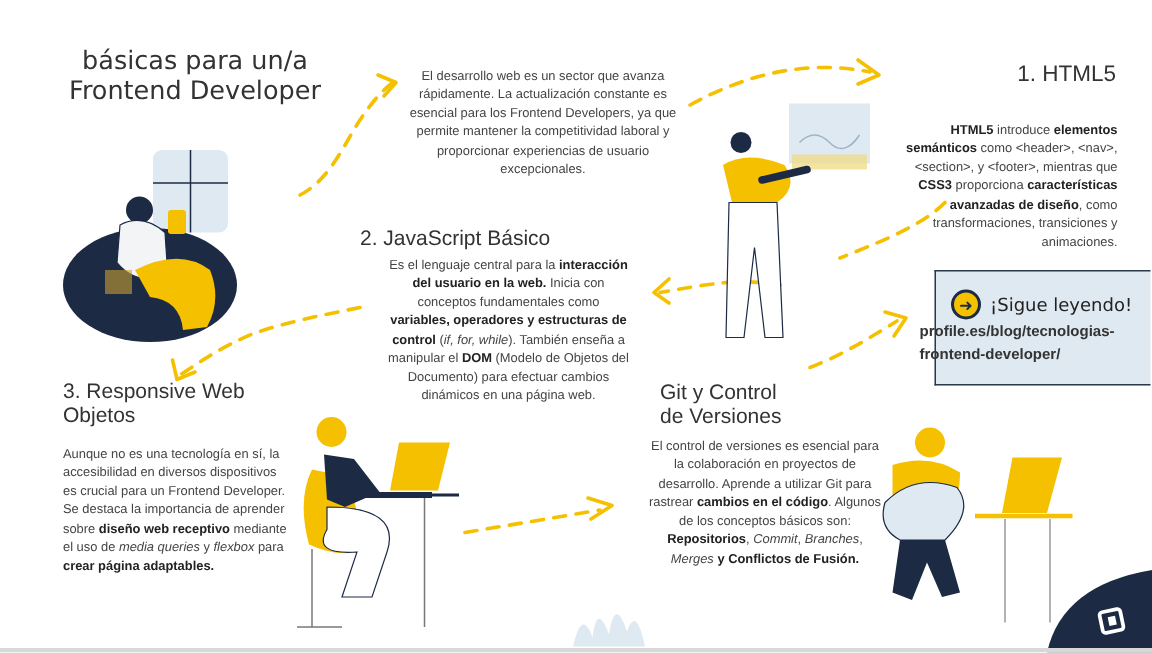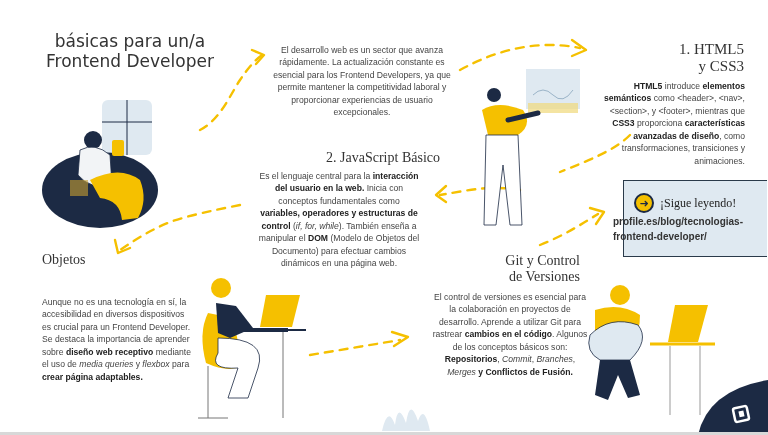--- a/index.html
+++ b/index.html
@@ -1,64 +1,64 @@
 <!DOCTYPE html>
 <html><head>
 <meta charset="utf-8">
 <style>
   html, body { margin:0; padding:0; }
   body { width:768px; height:435px; background:#ffffff; position:relative; overflow:hidden; font-family:"DejaVu Sans", sans-serif; color:#3a3a3a; }
   .abs { position:absolute; }
   .title { font-family:"DejaVu Sans", sans-serif; color:#333; text-align:center; line-height:1.15; }
   .body-text { font-family:"Liberation Sans", sans-serif; font-size:8.6px; line-height:1.45; color:#444; }
   .body-text b { color:#222; }
-  .h2 { font-family:Liberation Serif, serif; color:#333; font-size:14px; line-height:1.15; }
+  .h2 { font-family:Liberation Sans, sans-serif; color:#333; font-size:14px; line-height:1.15; }
   svg { position:absolute; overflow:visible; }
   .dash { stroke:#f5c000; stroke-width:2.4; fill:none; stroke-dasharray:8 7; stroke-linecap:round; }
   .arrowhead { stroke:#f5c000; stroke-width:2.4; fill:none; stroke-linecap:round; stroke-linejoin:round; }
   .cta-box { left:623px; top:180px; width:143px; height:75px; background:#dfe9f1; border:1.5px solid #2a3a4a; border-right:none; }
   .cta-icon { width:16px; height:16px; border-radius:50%; background:#f5c000; border:2px solid #1c2a44; display:flex; align-items:center; justify-content:center; font-size:11px; color:#1c2a44; font-weight:bold; }
   .footer-line { left:0; top:432px; width:768px; height:3px; background:#d8d8d8; }
 </style>
 </head>
 <body>
 
 <div class="abs title" style="left:30px; top:32px; width:200px; font-size:17px;">
   <div>básicas para un/a</div>
   <div>Frontend Developer</div>
 </div>
 
 <div class="abs body-text" style="left:272px; top:44px; width:180px; text-align:center;">El desarrollo web es un sector que avanza rápidamente. La actualización constante es esencial para los Frontend Developers, ya que permite mantener la competitividad laboral y proporcionar experiencias de usuario excepcionales.</div>
 
 <div class="abs h2" style="left:600px; top:41px; width:144px; text-align:right; font-size:15px;">
   <div>1. HTML5</div>
-  <div>y CSS3</div>
 </div>
 <div class="abs body-text" style="left:585px; top:80px; width:160px; text-align:right;"><b>HTML5</b> introduce <b>elementos semánticos</b> como &lt;header&gt;, &lt;nav&gt;, &lt;section&gt;, y &lt;footer&gt;, mientras que <b>CSS3</b> proporciona <b>características avanzadas de diseño</b>, como transformaciones, transiciones y animaciones.</div>
 
 <div class="abs cta-box">
   <div class="abs" style="left:10px; top:12px; display:flex; align-items:center; gap:6px;">
     <div class="cta-icon">➜</div>
-    <span style="font-size:12px; color:#222;font-family:Liberation Serif, serif;">¡Sigue leyendo!</span>
+    <span style="font-size:12px; color:#222;">¡Sigue leyendo!</span>
   </div>
   <div class="abs body-text" style="right:24px; top:34px; text-align:left; font-weight:bold; color:#333; font-size:10px;">
     <div>profile.es/blog/tecnologias-</div>
     <div>frontend-developer/</div>
   </div>
 </div>
 
-<div class="abs h2" style="left:240px; top:150px; width:200px; text-align:right;">2. JavaScript Básico</div>
+<div class="abs h2" style="left:240px; top:150px; width:200px; text-align:left;">2. JavaScript Básico</div>
 <div class="abs body-text" style="left:258px; top:170px; width:162px; text-align:center;">Es el lenguaje central para la <b>interacción del usuario en la web.</b> Inicia con conceptos fundamentales como <b>variables, operadores y estructuras de control</b> (<i>if, for, while</i>). También enseña a manipular el <b>DOM</b> (Modelo de Objetos del Documento) para efectuar cambios dinámicos en una página web.</div>
 
 <div class="abs h2" style="left:42px; top:252px; width:170px;">
+  <div>3. Responsive Web</div>
   <div>Objetos</div>
 </div>
 <div class="abs body-text" style="left:42px; top:296px; width:150px;">Aunque no es una tecnología en sí, la accesibilidad en diversos dispositivos es crucial para un Frontend Developer. Se destaca la importancia de aprender sobre <b>diseño web receptivo</b> mediante el uso de <i>media queries</i> y <i>flexbox</i> para <b>crear página adaptables.</b></div>
 
-<div class="abs h2" style="left:440px; top:253px; width:140px; text-align:right;">
+<div class="abs h2" style="left:440px; top:253px; width:140px; text-align:left;">
   <div>Git y Control</div>
   <div>de Versiones</div>
 </div>
 <div class="abs body-text" style="left:432px; top:291px; width:156px; text-align:center;">El control de versiones es esencial para la colaboración en proyectos de desarrollo. Aprende a utilizar Git para rastrear <b>cambios en el código</b>. Algunos de los conceptos básicos son: <b>Repositorios</b>, <i>Commit</i>, <i>Branches</i>, <i>Merges</i> <b>y Conflictos de Fusión.</b></div>
 
 <svg width="768" height="435" style="left:0; top:0;">
   <path class="dash" d="M200,130 C220,120 230,95 240,80 C248,68 255,60 262,55"></path>
   <path class="arrowhead" d="M252,50 L264,55 L256,64"></path>
   <path class="dash" d="M460,70 C500,48 540,40 580,48"></path>
   <path class="arrowhead" d="M572,40 L586,50 L572,56"></path>

